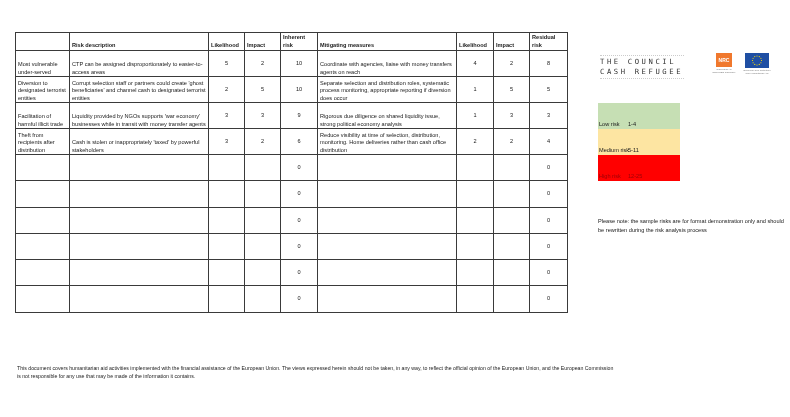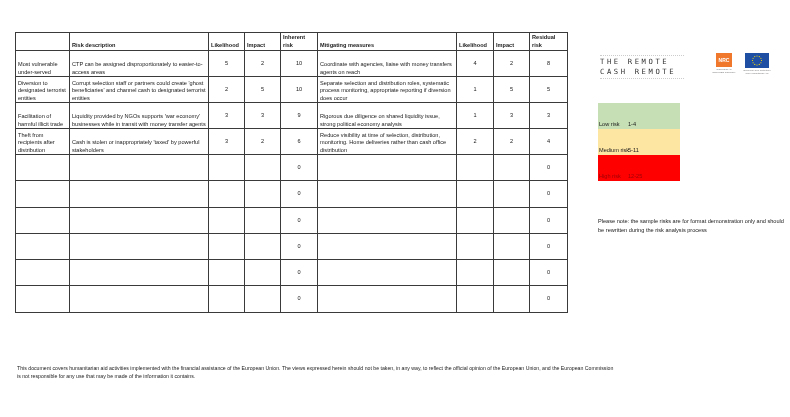--- a/index.html
+++ b/index.html
@@ -193,22 +193,22 @@
     <td class="num">0</td>
     <td></td>
     <td class="num"></td>
     <td class="num"></td>
     <td class="num">0</td>
   </tr>
 </tbody>
   </table>
 
 <div class="logo-remote">
-  <div>THE REMOTE</div>
-  <div>CASH REMOTE</div>
+  <div>THE COUNCIL</div>
+  <div>CASH REFUGEE</div>
 </div>
 
 <div class="logo-nrc">
   <div class="nrc-box">NRC</div>
   <div class="nrc-caption">NORWEGIAN REFUGEE COUNCIL</div>
 </div>
 
 <div class="logo-eu">
   <div class="eu-flag">
     <svg width="24" height="15" viewBox="0 0 24 15">

